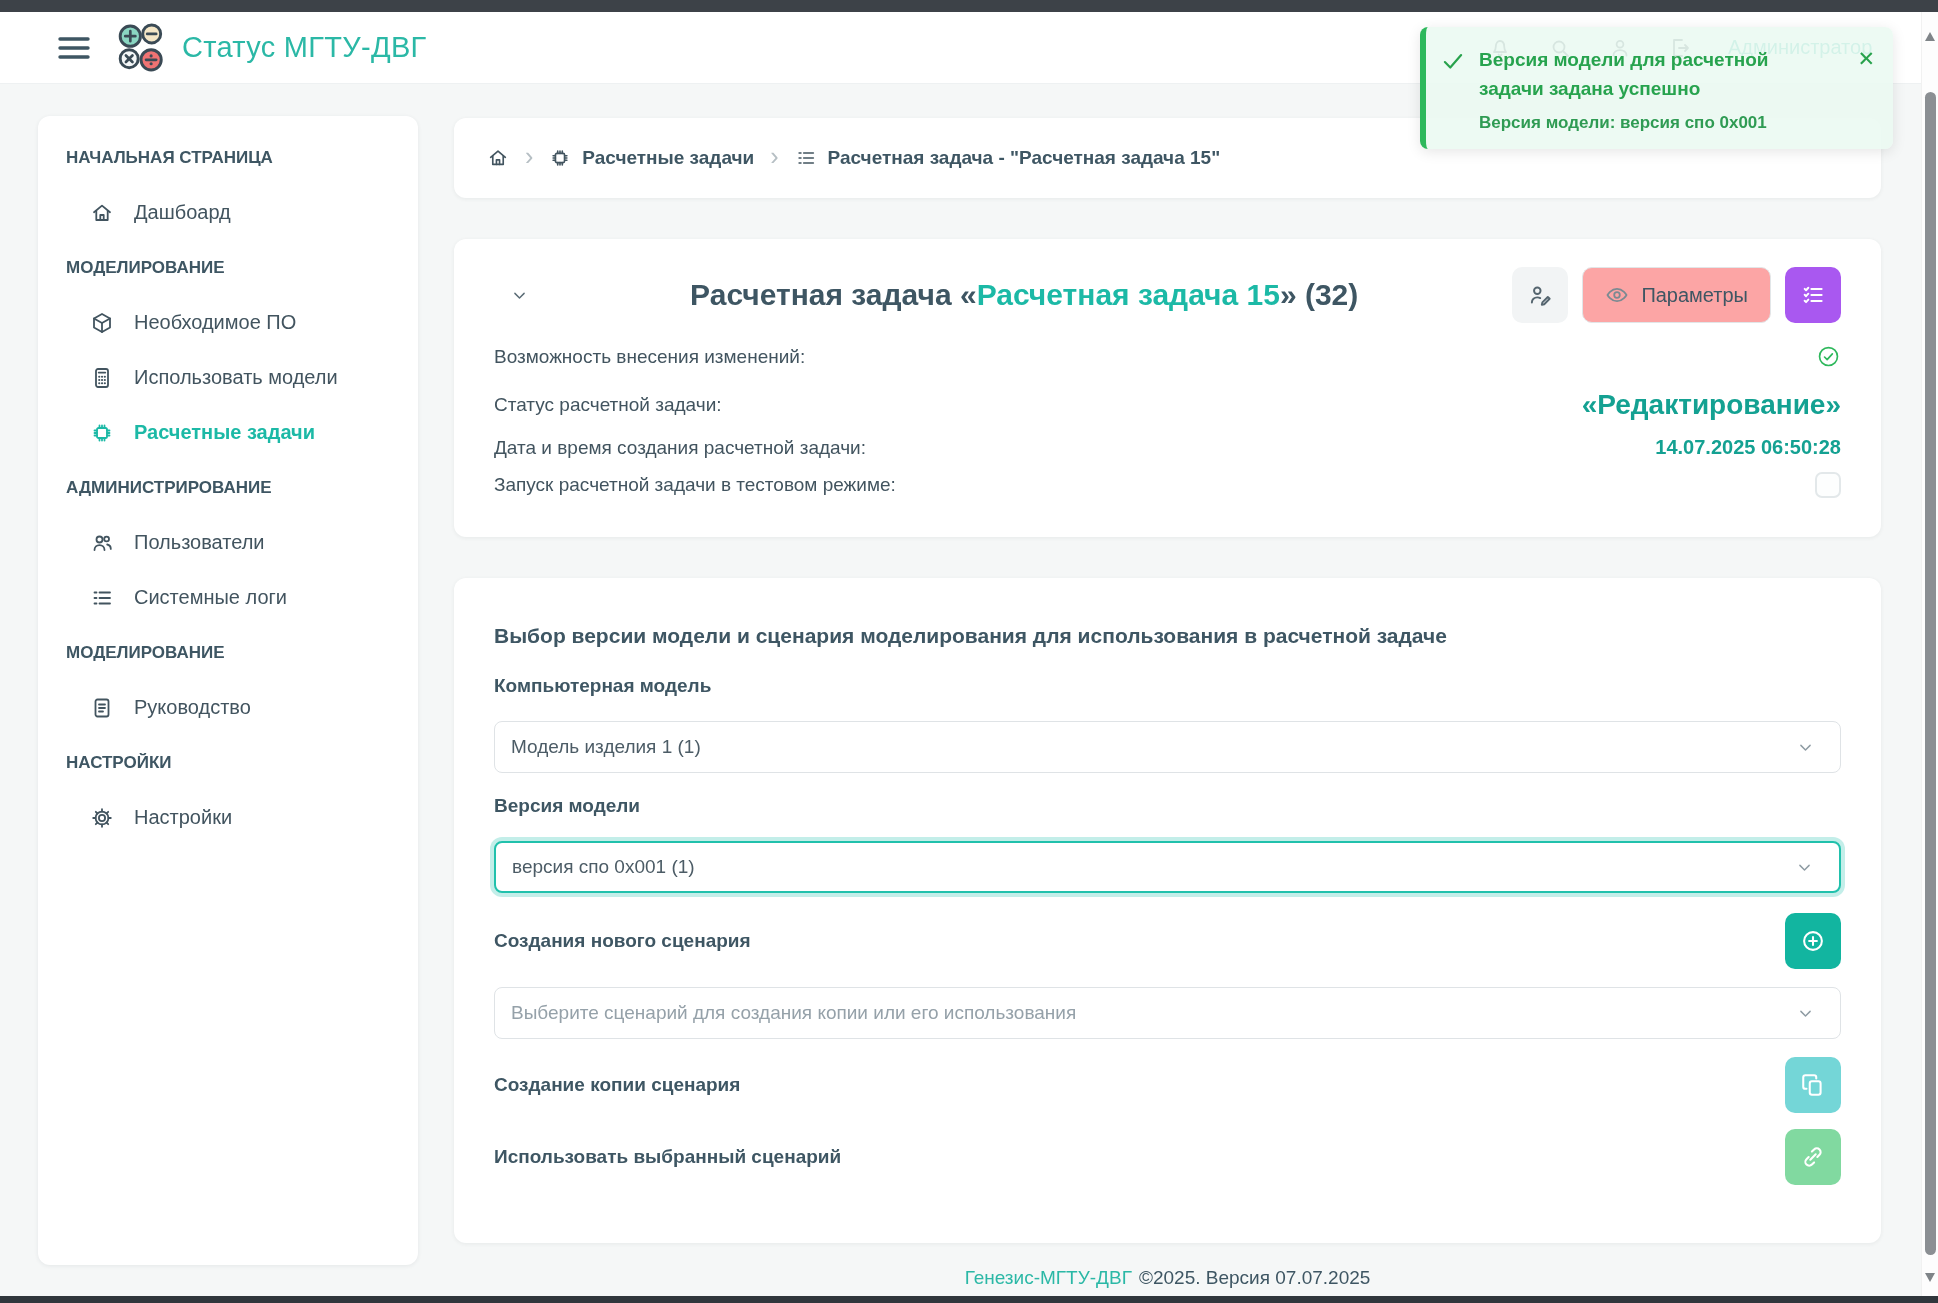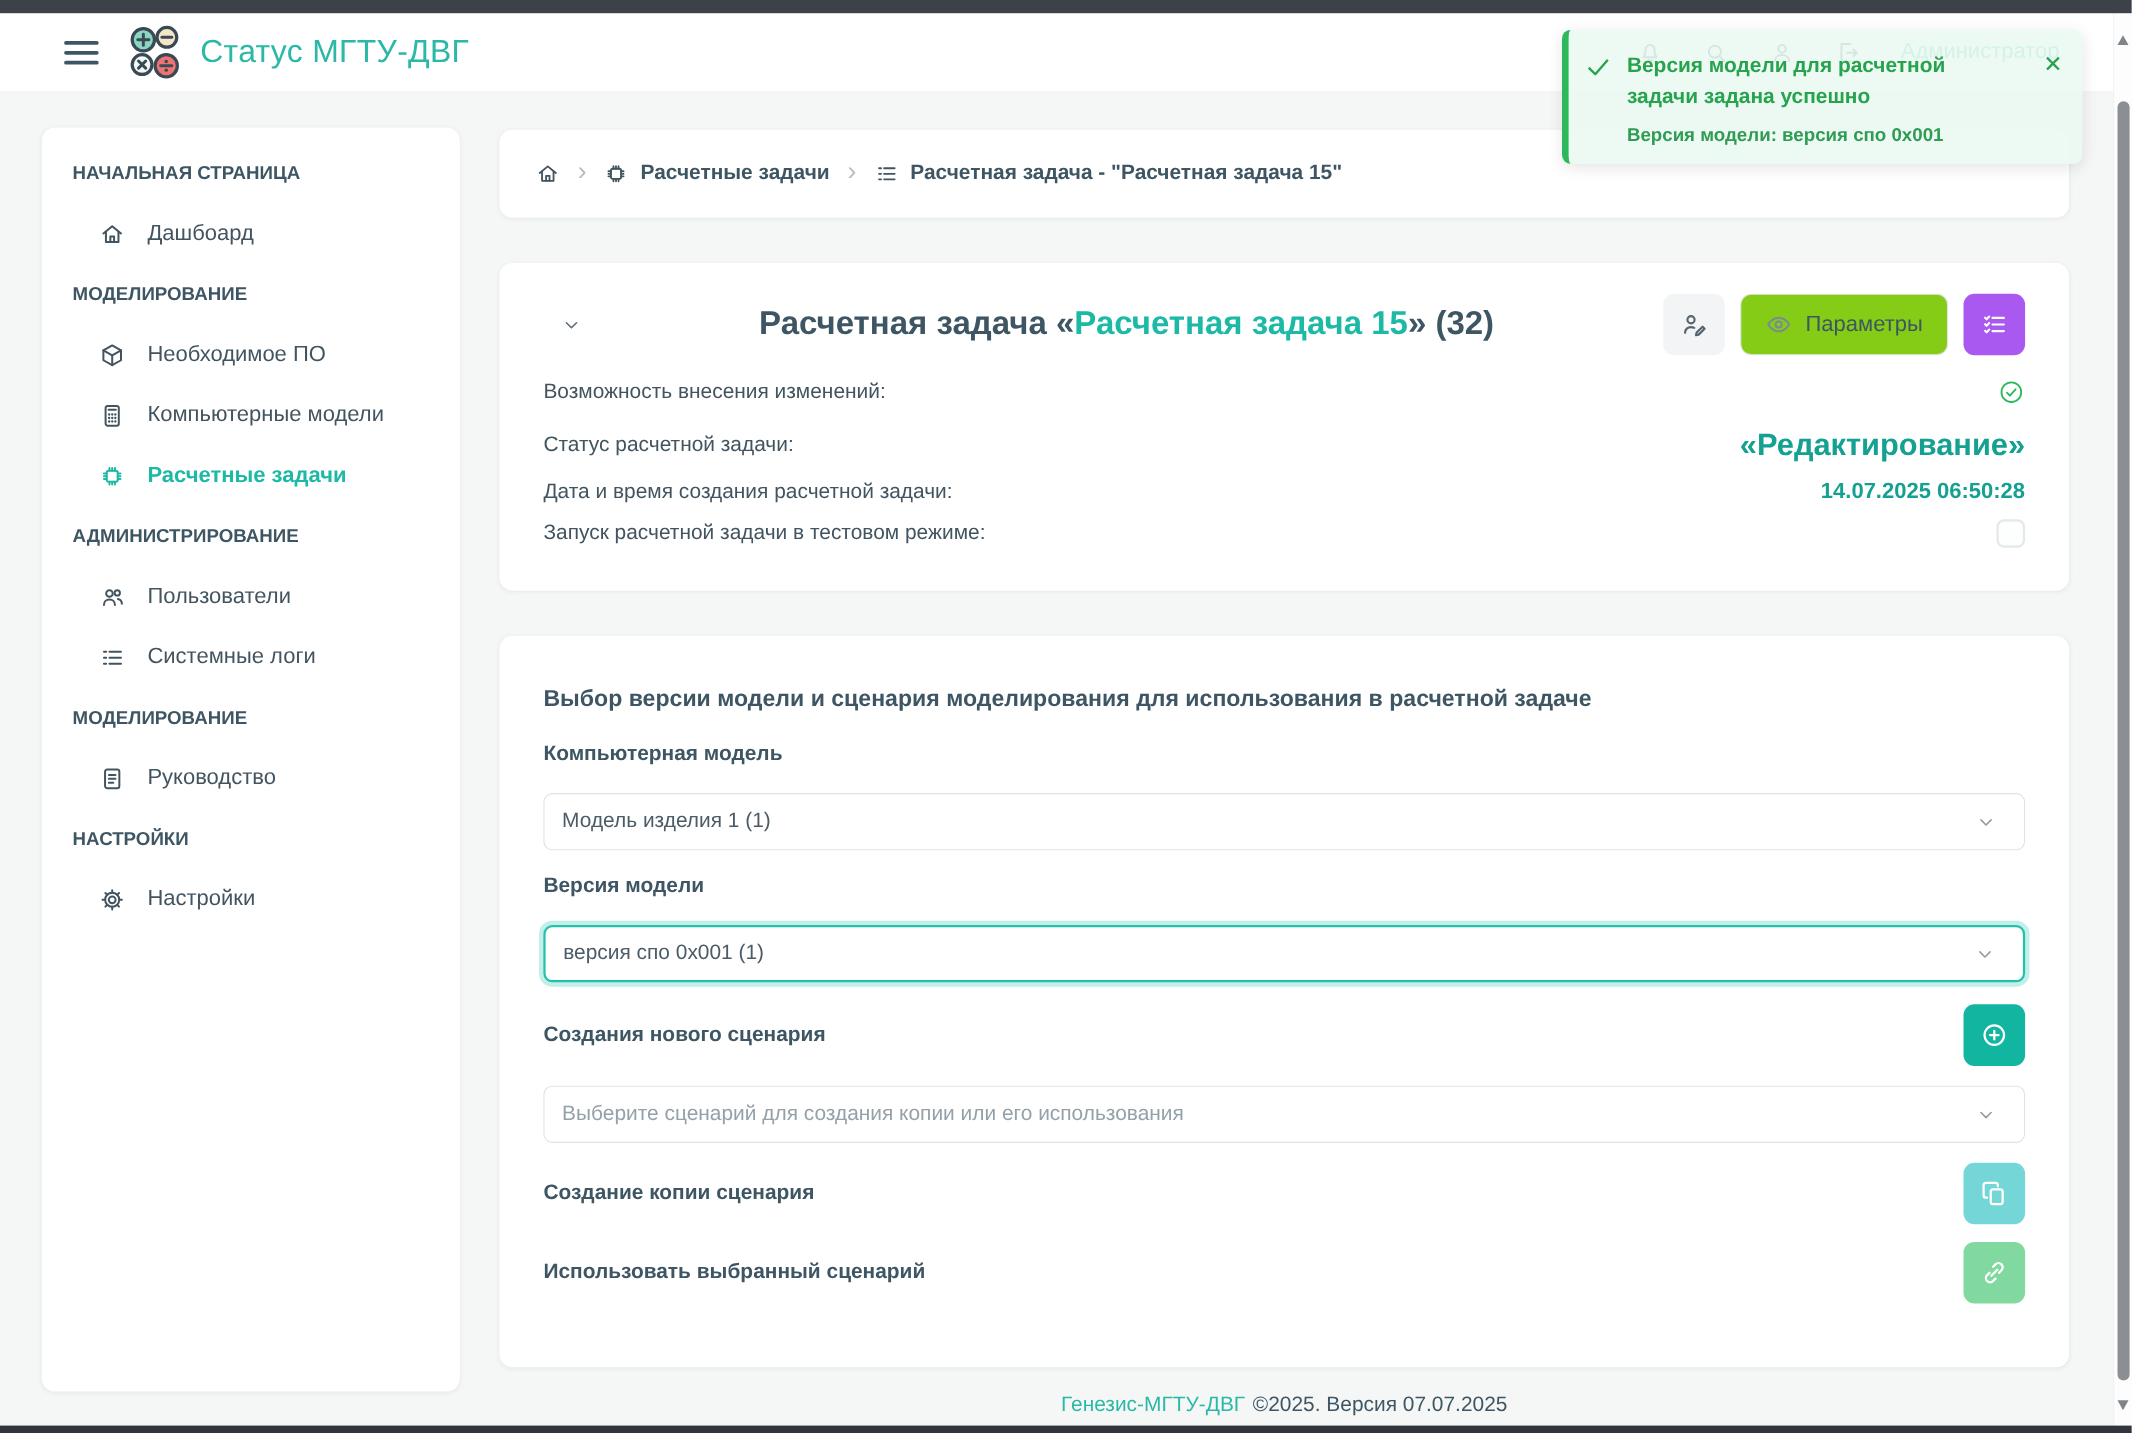--- a/index.html
+++ b/index.html
@@ -54,21 +54,21 @@
   .task-card { margin-top:41px; height:298px; padding:26px 40px 0; }
   .title-row { display:flex; align-items:center; height:60px; }
   .collapse-btn { width:34px; height:34px; margin-left:8px; display:flex; align-items:center; justify-content:center; cursor:pointer; }
   .collapse-btn svg { width:17px; height:17px; stroke:#5a6b75; }
   .page-title { flex:1; text-align:center; font-size:30px; font-weight:bold; color:#3e5663; }
   .page-title .t-name { color:#1cb9a6; }
   .title-buttons { display:flex; align-items:center; gap:14px; }
   .icon-btn { width:56px; height:56px; border-radius:10px; display:flex; align-items:center; justify-content:center; cursor:pointer; }
   .btn-edit { background:#f2f4f5; }
   .btn-edit svg { width:26px; height:26px; stroke:#55656f; }
-  .btn-params { height:56px; padding:0 22px; background:#84cc16; border:1px solid #e2e6e8; border-radius:10px;
+  .btn-params { height:56px; padding:0 22px; background:#fca5a5; border:1px solid #e2e6e8; border-radius:10px;
     display:flex; align-items:center; gap:12px; font-size:20px; color:#3e5663; cursor:pointer; }
   .btn-params svg { width:24px; height:24px; stroke:#7b8a92; }
   .btn-purple { background:#a958f0; }
   .btn-purple svg { width:26px; height:26px; stroke:#fff; }
 
   .status-row { display:flex; align-items:center; justify-content:space-between; font-size:19px; color:#42545f; }
   .r1 { margin-top:20px; } .r2 { margin-top:19px; } .r3 { margin-top:15px; } .r4 { margin-top:13px; }
   .status-value { font-size:28px; font-weight:bold; color:#14a192; }
   .date-value { font-size:20px; font-weight:bold; color:#14a192; }
   .check-circle svg { width:25px; height:25px; stroke:#2eb85c; stroke-width:1.6; }
@@ -261,21 +261,21 @@
   <div class="side-item">
     <svg class="ico">
         <use href="#i-cube"></use>
       </svg>
     <span>Необходимое ПО</span>
   </div>
   <div class="side-item">
     <svg class="ico">
         <use href="#i-calc"></use>
       </svg>
-    <span>Компьютерные модели</span>
+    <span>Использовать модели</span>
   </div>
   <div class="side-item active">
     <svg class="ico">
         <use href="#i-chip"></use>
       </svg>
     <span>Расчетные задачи</span>
   </div>
 
   <div class="side-section-title">АДМИНИСТРИРОВАНИЕ</div>
   <div class="side-item">

